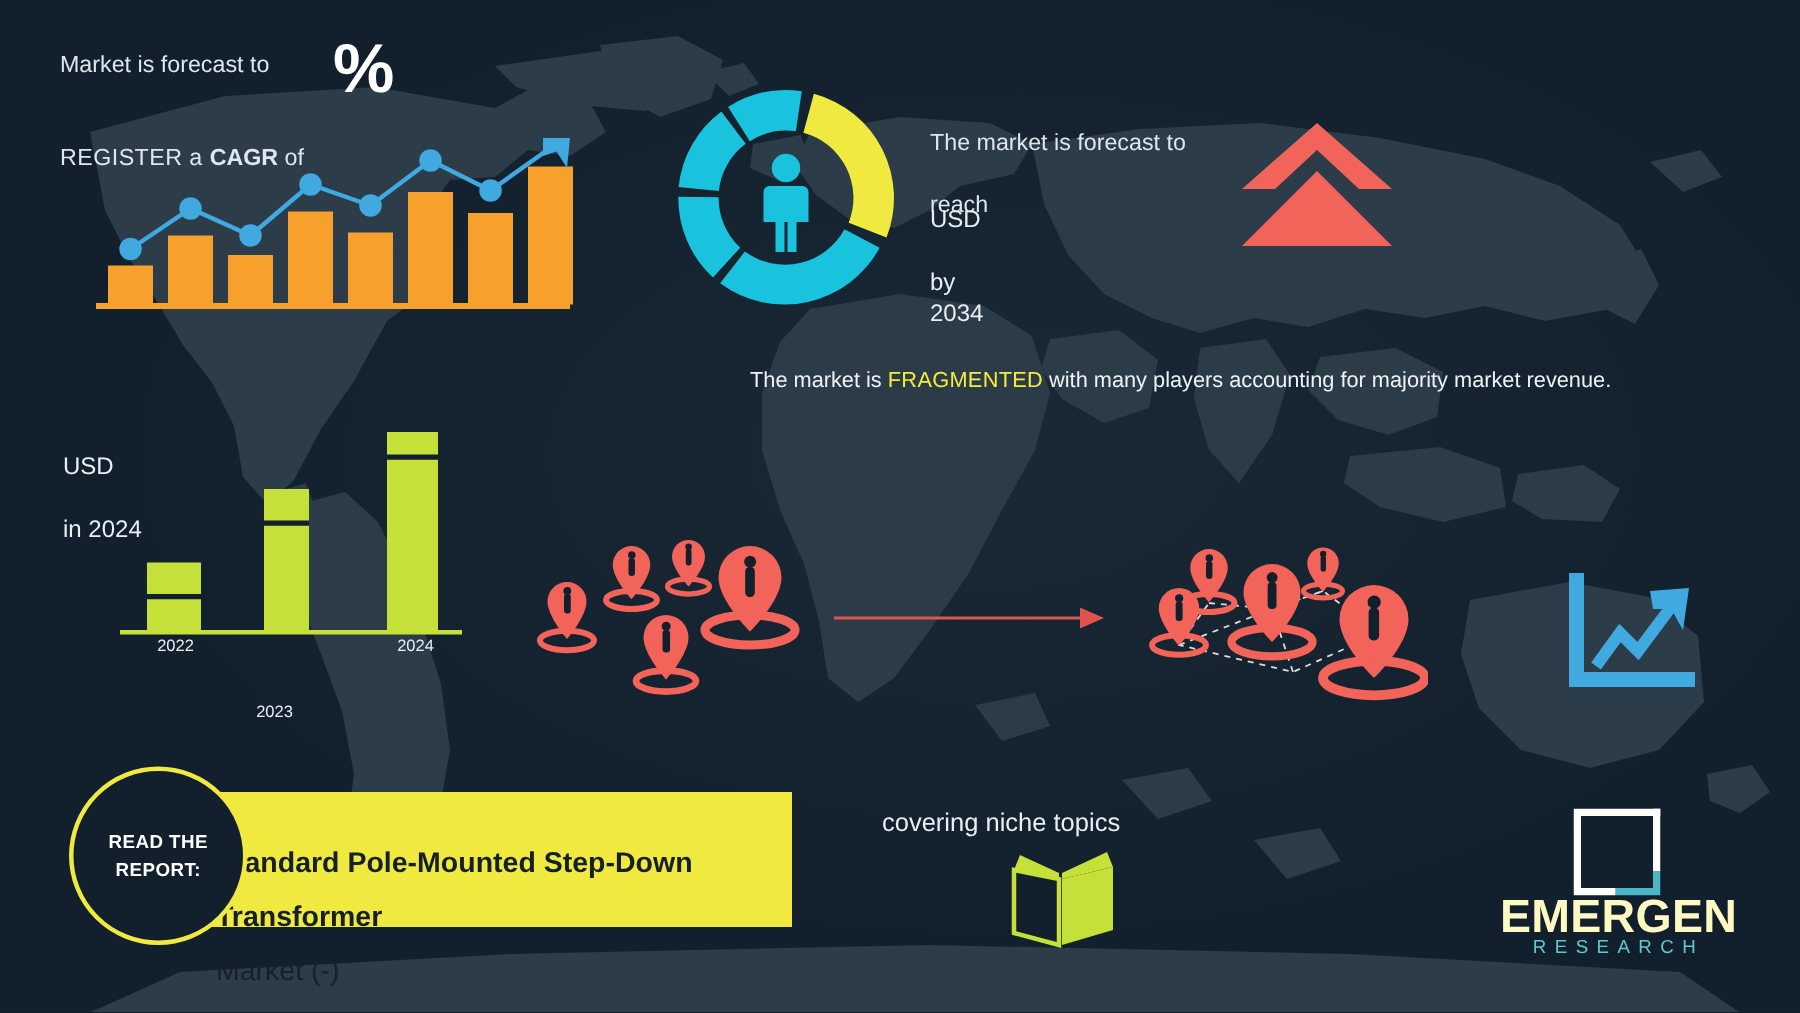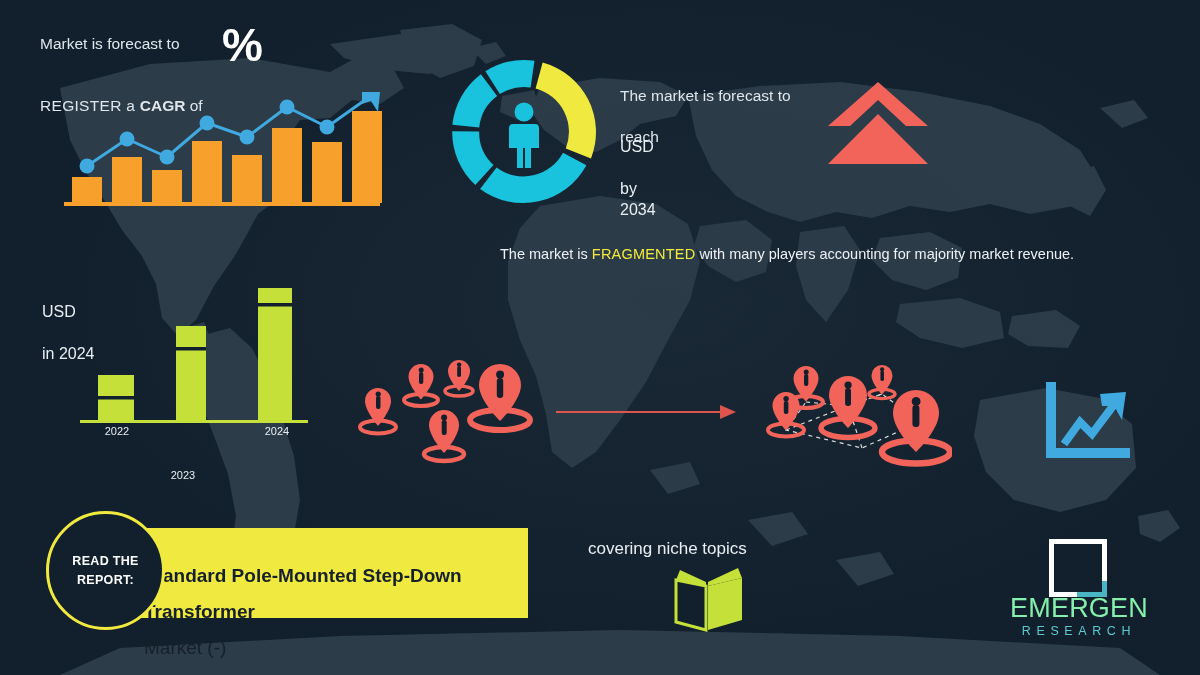--- a/index.html
+++ b/index.html
@@ -101,21 +101,21 @@
   #reports-block { left:588px; top:513px; width:260px; font-size:17px; color:#e9eef2; }
   #reports-block .num { font-weight:700; color:#ffffff; }
   #reports-line2 { position:absolute; left:588px; top:538px; width:270px; font-size:17px; color:#e9eef2; }
   #book-icon { position:absolute; left:672px; top:568px; width:76px; height:66px; }
 
   
   #growth-icon { position:absolute; left:1044px; top:382px; width:86px; height:78px; }
   #logo-mark   { position:absolute; left:1049px; top:539px; width:58px; height:58px; }
   #logo-name {
     position:absolute; left:984px; top:595px; width:190px;
-    font-size:27px; font-weight:400; color:#86efac; letter-spacing:0.2px;
+    font-size:31px; font-weight:700; color:#fef9c3; letter-spacing:0.2px;
     text-align:center; line-height:1;
   }
   #logo-sub {
     position:absolute; left:984px; top:625px; width:190px;
     font-size:12.5px; font-weight:400; color:#5fc8cf; letter-spacing:5.6px;
     text-align:center; line-height:1;
   }
 </style>
 </head>
 <body>

